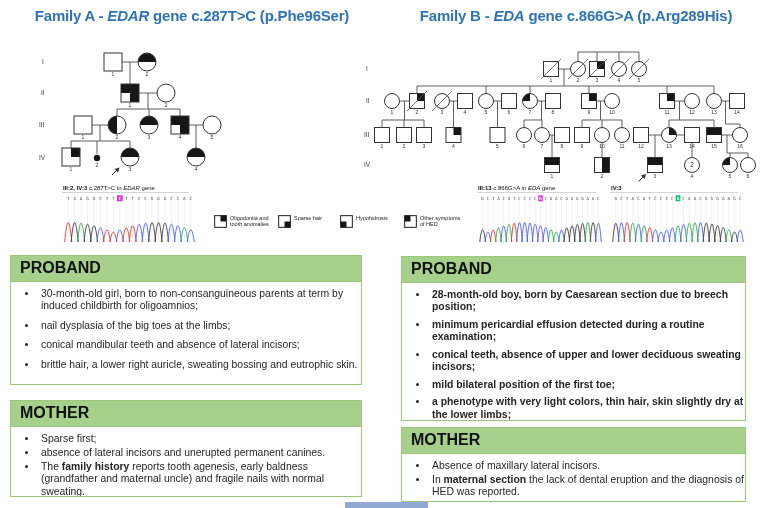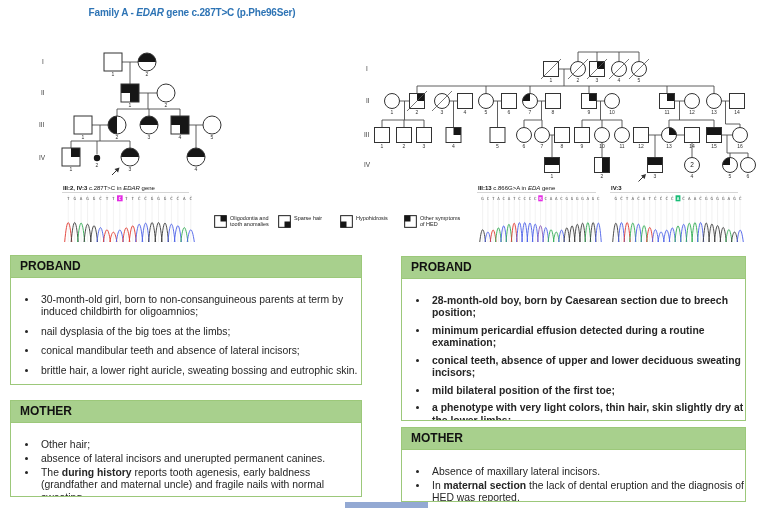--- a/index.html
+++ b/index.html
@@ -1,53 +1,54 @@
 <!DOCTYPE html>
 <html><head>
 <meta charset="utf-8">
 <style>
   html,body{margin:0;padding:0;background:#fff;}
   .canvas{position:relative;width:768px;height:508px;background:#fff;overflow:hidden;
           font-family:"Liberation Sans",sans-serif;color:#262626;}
   .fam-title{position:absolute;top:7px;width:356px;text-align:center;
-             font-size:10px;font-weight:600;color:#2E74B5;letter-spacing:-0.2px;}
+             font-size:15px;font-weight:600;color:#2E74B5;letter-spacing:-0.2px;}
   .title-a{left:14px;}
   .title-b{left:398px;}
   .fam-title .gene{font-style:italic;}
   .ped{position:absolute;}
   #ped-a{left:30px;top:48px;width:240px;height:135px;}
   #ped-b{left:356px;top:46px;width:410px;height:140px;}
   .chrom{position:absolute;height:62px;}
   #chr-a{left:62px;top:183px;width:135px;}
   #chr-b1{left:477px;top:183px;width:127px;}
   #chr-b2{left:610px;top:183px;width:136px;}
   #legend{position:absolute;left:212px;top:215px;width:268px;height:32px;}
   .leg-item{position:absolute;top:0;display:flex;gap:3px;align-items:flex-start;}
   .leg-label{font-size:5.5px;line-height:1.15;color:#222;width:46px;}
   .infobox{position:absolute;border:1.5px solid #9CC87A;background:#fff;
            box-sizing:border-box;overflow:hidden;}
   .box-header{background:#A8D08D;border-bottom:1.5px solid #9CC87A;
-              font-weight:bold;font-size:12px;color:#111;padding:3px 9px 4px 9px;}
-  .infobox ul{margin:16px 0 0 0;padding-left:27px;}
+              font-weight:bold;font-size:16px;color:#111;padding:3px 9px 4px 9px;}
+  .infobox ul{margin:6px 0 0 0;padding-left:27px;}
   .infobox li{font-size:10.4px;line-height:1.2;padding-left:3px;color:#262626;}
   .roomy li{margin-bottom:7px;}
   .mid li{margin-bottom:5px;font-weight:bold;}
   .tight li{margin-bottom:1.5px;}
   #box-proband-a{left:10px;top:255px;width:352px;height:130px;}
   #box-mother-a{left:10px;top:400px;width:352px;height:97px;}
   #box-proband-b{left:401px;top:256px;width:345px;height:165px;}
   #box-mother-b{left:401px;top:427px;width:345px;height:75px;}
   .bottom-strip{position:absolute;left:345px;top:502px;width:83px;height:6px;background:#93A9D3;}
 </style>
 </head>
 <body>
 
 <div class="canvas">
 
   <div class="fam-title title-a"><span>Family A - </span><span class="gene">EDAR</span><span> gene c.287T&gt;C (p.Phe96Ser)</span></div>
+  <div class="fam-title title-b"><span>Family B - </span><span class="gene">EDA</span><span> gene c.866G&gt;A (p.Arg289His)</span></div>
 
   <svg id="ped-a" class="ped" viewBox="0 0 240 135">
       <line x1="92" y1="14" x2="108" y2="14" stroke="#4d4d4d" stroke-width="0.9"></line>
       <line x1="100" y1="14" x2="100" y2="36" stroke="#4d4d4d" stroke-width="0.9"></line>
       <line x1="109" y1="45" x2="127" y2="45" stroke="#4d4d4d" stroke-width="0.9"></line>
       <line x1="118" y1="45" x2="118" y2="61" stroke="#4d4d4d" stroke-width="0.9"></line>
       <line x1="87" y1="61" x2="150" y2="61" stroke="#4d4d4d" stroke-width="0.9"></line>
       <line x1="87" y1="61" x2="87" y2="68" stroke="#4d4d4d" stroke-width="0.9"></line>
       <line x1="119" y1="61" x2="119" y2="68" stroke="#4d4d4d" stroke-width="0.9"></line>
       <line x1="150" y1="61" x2="150" y2="68" stroke="#4d4d4d" stroke-width="0.9"></line>
@@ -692,23 +693,23 @@
         <li>30-month-old girl, born to non-consanguineous parents at term by induced childbirth for oligoamnios;</li>
         <li>nail dysplasia of the big toes at the limbs;</li>
         <li>conical mandibular teeth and absence of lateral incisors;</li>
         <li>brittle hair, a lower right auricle, sweating bossing and eutrophic skin.</li>
       </ul>
   </div>
 
   <div class="infobox tight" id="box-mother-a">
     <div class="box-header">MOTHER</div>
     <ul>
-        <li>Other hair;</li>
+        <li>Sparse first;</li>
         <li>absence of lateral incisors and unerupted permanent canines.</li>
-        <li>The <b>during history</b> reports tooth agenesis, early baldness (grandfather and maternal uncle) and fragile nails with normal sweating.</li>
+        <li>The <b>family history</b> reports tooth agenesis, early baldness (grandfather and maternal uncle) and fragile nails with normal sweating.</li>
       </ul>
   </div>
 
   <div class="infobox mid" id="box-proband-b">
     <div class="box-header">PROBAND</div>
     <ul>
         <li>28-month-old boy, born by Caesarean section due to breech position;</li>
         <li>minimum pericardial effusion detected during a routine examination;</li>
         <li>conical teeth, absence of upper and lower deciduous sweating incisors;</li>
         <li>mild bilateral position of the first toe;</li>

